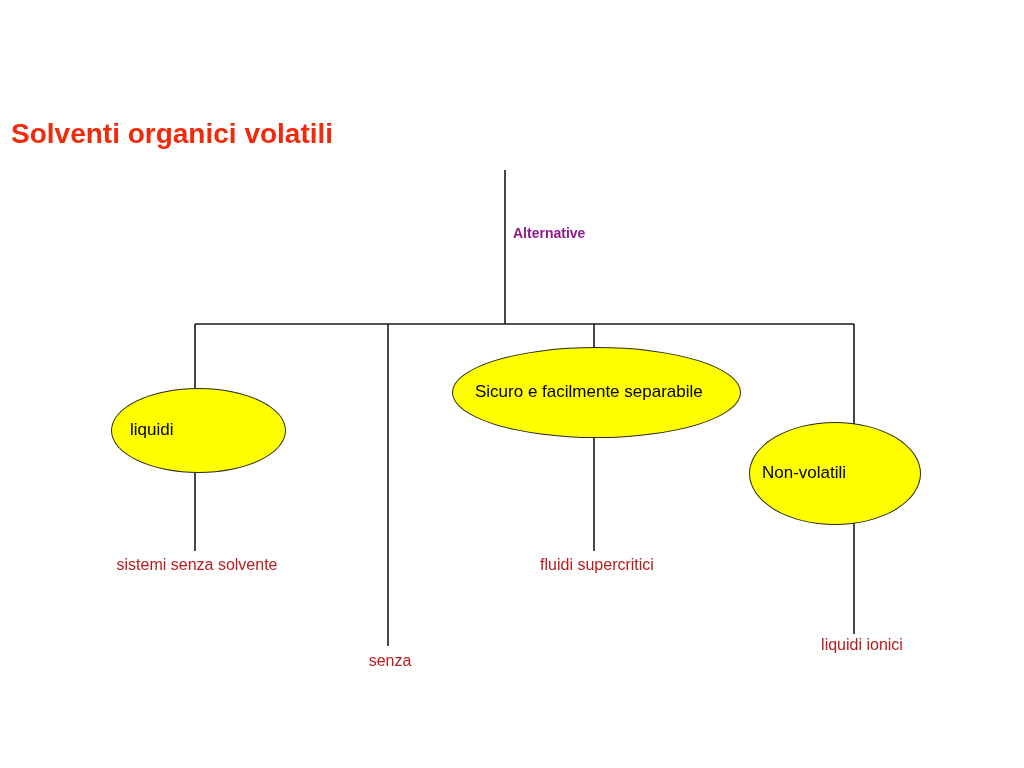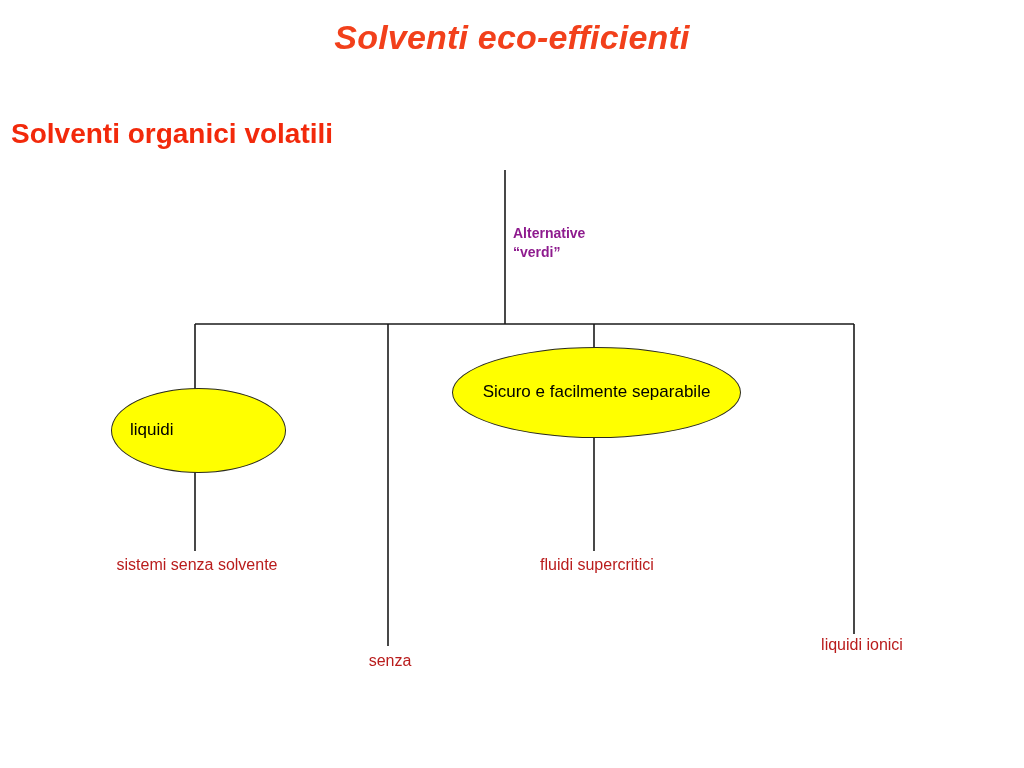--- a/index.html
+++ b/index.html
@@ -89,21 +89,21 @@
     display: flex;
     align-items: center;
     z-index: 2;
   }
   .bubble .bubble-text {
     width: 100%;
     font-size: 17px;
     color: #000000;
     line-height: 1.42;
   }
-  .bubble.center .bubble-text { text-align: center; }
+  .bubble.center .bubble-text { text-align: left; }
   .bubble.left   .bubble-text { text-align: left; }
 
   
   #bubble-evitare      { left: 111px; top: 388px; width: 175px; height: 85px; }
   #bubble-evitare .bubble-text { padding-left: 18px; }
 
   #bubble-benigno      { left: 254px; top: 442px; width: 287px; height: 104px; }
   #bubble-benigno .bubble-text { padding-left: 48px; padding-right: 26px; }
 
   #bubble-separabile   { left: 452px; top: 347px; width: 289px; height: 91px; }
@@ -130,38 +130,39 @@
 
       <line x1="195" y1="324" x2="854" y2="324"></line>
 
       <line x1="195" y1="324" x2="195" y2="551"></line>
       <line x1="388" y1="324" x2="388" y2="646"></line>
       <line x1="594" y1="324" x2="594" y2="551"></line>
       <line x1="854" y1="324" x2="854" y2="634"></line>
     </g>
   </svg>
 
-  <div class="main-title">Solventi eco-efficienti</div>
 
   <div class="sub-title">Solventi organici volatili</div>
 
   <div class="branch-heading">
     <div>Alternative</div>
-    <div>“verdi”</div>
   </div>
 
   <div class="bubble left" id="bubble-evitare">
     <div class="bubble-text">liquidi</div>
   </div>
 
 
   <div class="bubble center" id="bubble-separabile">
     <div class="bubble-text">Sicuro e facilmente separabile</div>
   </div>
 
+  <div class="bubble center" id="bubble-nonvolatili">
+    <div class="bubble-text">Non-volatili</div>
+  </div>
 
   <div class="leaf-label" id="label-sistemi">sistemi senza solvente</div>
 
   <div class="leaf-label" id="label-acqua">senza</div>
 
   <div class="leaf-label" id="label-liquidi">liquidi ionici</div>
 
   <div class="leaf-label" id="label-fluidi">fluidi supercritici</div>
 
 </div>

